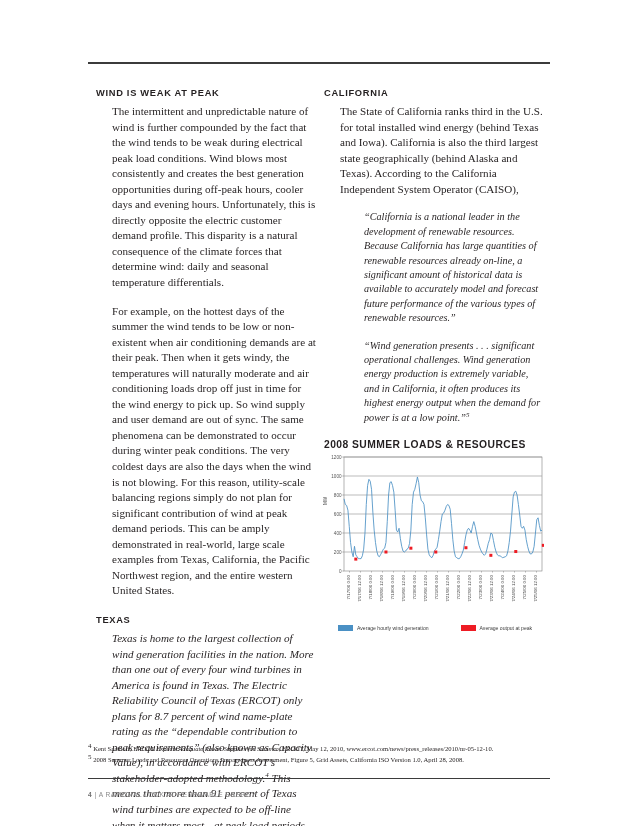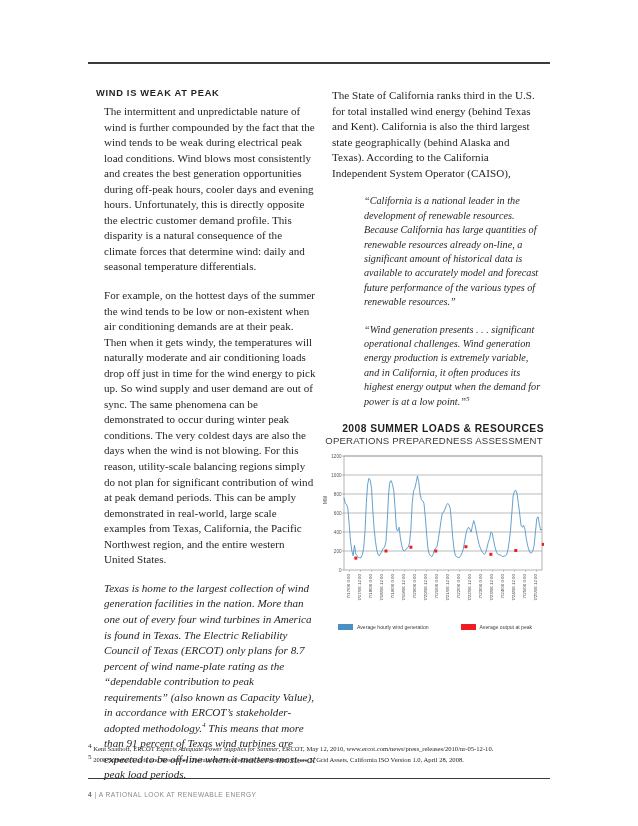--- a/index.html
+++ b/index.html
@@ -48,21 +48,21 @@
     margin: 0 0 6px 0;
     color: #231f20;
     text-transform: uppercase;
   }
   h2.sec.spaced {
     margin-top: 16px;
   }
   p.body {
     font-size: 11.1px;
     line-height: 15.55px;
-    margin: 0 0 13px 8px;
+    margin: 0 0 13px 16px;
     text-align: left;
     color: #231f20;
   }
   p.body:last-child { margin-bottom: 0; font-style: italic; }
   .quote {
     font-style: italic;
     font-size: 10.2px;
     line-height: 14.4px;
     margin: 12px 0 13px 0;
     padding-left: 40px;
@@ -77,21 +77,21 @@
   
   .chart-wrap {
     margin-top: 14px;
     width: 220px;
   }
   .chart-title {
     font-family: "Liberation Sans", sans-serif;
     font-size: 10.3px;
     font-weight: bold;
     letter-spacing: 0.45px;
-    text-align: right;
+    text-align: left;
     color: #231f20;
     line-height: 12.5px;
   }
   .chart-subtitle {
     font-family: "Liberation Sans", sans-serif;
     font-size: 9.6px;
     font-weight: normal;
     letter-spacing: 0.2px;
     text-align: center;
     color: #3a3a3a;
@@ -167,34 +167,35 @@
 
   <div class="rule-top"></div>
 
   <div class="columns">
 
     <div class="col">
       <h2 class="sec">WIND IS WEAK AT PEAK</h2>
       <p class="body">The intermittent and unpredictable nature of wind is further compounded by the fact that the wind tends to be weak during electrical peak load conditions. Wind blows most consistently and creates the best generation opportunities during off-peak hours, cooler days and evening hours. Unfortunately, this is directly opposite the electric customer demand profile. This disparity is a natural consequence of the climate forces that determine wind: daily and seasonal temperature differentials.</p>
       <p class="body">For example, on the hottest days of the summer the wind tends to be low or non-existent when air conditioning demands are at their peak. Then when it gets windy, the temperatures will naturally moderate and air conditioning loads drop off just in time for the wind energy to pick up. So wind supply and user demand are out of sync. The same phenomena can be demonstrated to occur during winter peak conditions. The very coldest days are also the days when the wind is not blowing. For this reason, utility-scale balancing regions simply do not plan for significant contribution of wind at peak demand periods. This can be amply demonstrated in real-world, large scale examples from Texas, California, the Pacific Northwest region, and the entire western United States.</p>
 
+      <h2 class="sec spaced">TEXAS</h2>
       <p class="body"><span>Texas is home to the largest collection of wind generation facilities in the nation. More than one out of every four wind turbines in America is found in Texas. The Electric Reliability Council of Texas (ERCOT) only plans for 8.7 percent of wind name-plate rating as the “dependable contribution to peak requirements” (also known as Capacity Value), in accordance with ERCOT’s stakeholder-adopted methodology.</span><sup>4</sup><span> This means that more than 91 percent of Texas wind turbines are expected to be off-line when it matters most—at peak load periods.</span></p>
     </div>
 
     <div class="col">
-      <p class="body">The State of California ranks third in the U.S. for total installed wind energy (behind Texas and Kent). California is also the third largest state geographically (behind Alaska and Texas). According to the California Independent System Operator (CAISO),</p>
+      <h2 class="sec">CALIFORNIA</h2>
+      <p class="body">The State of California ranks third in the U.S. for total installed wind energy (behind Texas and Iowa). California is also the third largest state geographically (behind Alaska and Texas). According to the California Independent System Operator (CAISO),</p>
 
       <p class="quote">“California is a national leader in the development of renewable resources. Because California has large quantities of renewable resources already on-line, a significant amount of historical data is available to accurately model and forecast future performance of the various types of renewable resources.”</p>
 
       <p class="quote"><span>“Wind generation presents . . . significant operational challenges. Wind generation energy production is extremely variable, and in California, it often produces its highest energy output when the demand for power is at a low point.”</span><sup>5</sup></p>
 
 
       <div class="chart-wrap">
         <div class="chart-title">2008 SUMMER LOADS &amp; RESOURCES</div>
-        <div class="chart-subtitle">OPERATIONS PREPAREDNESS ASSESSMENT</div>
 
         <div class="plot-area">
           <div class="ylabel">MW</div>
           <svg class="svg-chart" id="chart-svg" width="220" height="172" viewBox="0 0 220 172">
               <rect x="20" y="6" width="198" height="114" fill="#ffffff" stroke="#808080" stroke-width="0.6"></rect>
               <text x="17.5" y="121.8" text-anchor="end" font-family="&quot;Liberation Sans&quot;, sans-serif" font-size="4.6" fill="#555">0</text>
               <line x1="18.4" y1="120" x2="20" y2="120" stroke="#808080" stroke-width="0.6"></line>
               <line x1="20" y1="101" x2="218" y2="101" stroke="#9d9d9d" stroke-width="0.7"></line>
               <text x="17.5" y="102.8" text-anchor="end" font-family="&quot;Liberation Sans&quot;, sans-serif" font-size="4.6" fill="#555">200</text>
               <line x1="18.4" y1="101" x2="20" y2="101" stroke="#808080" stroke-width="0.6"></line>

